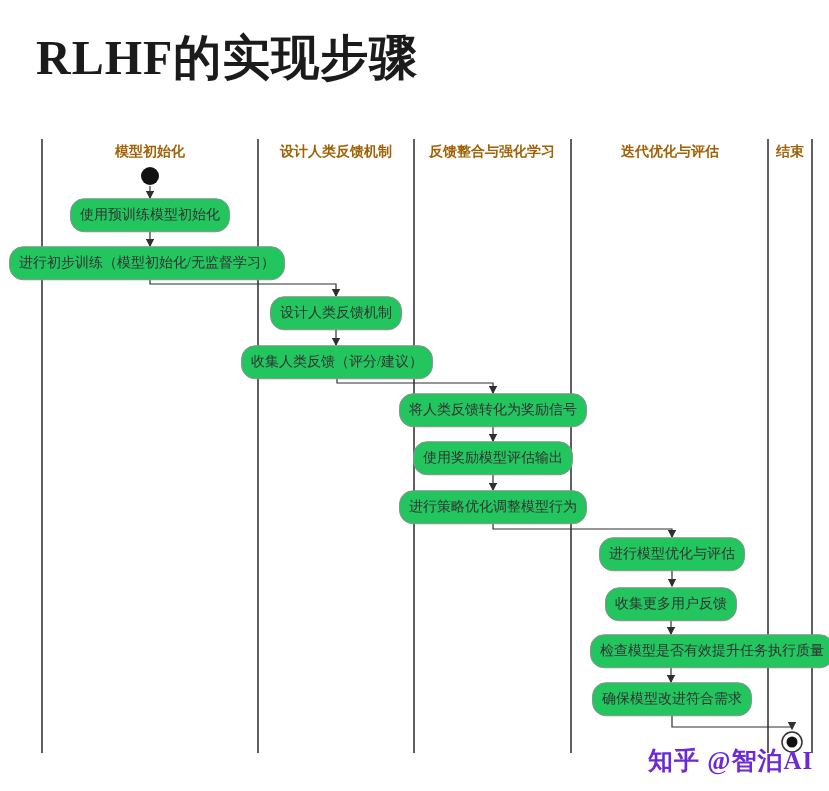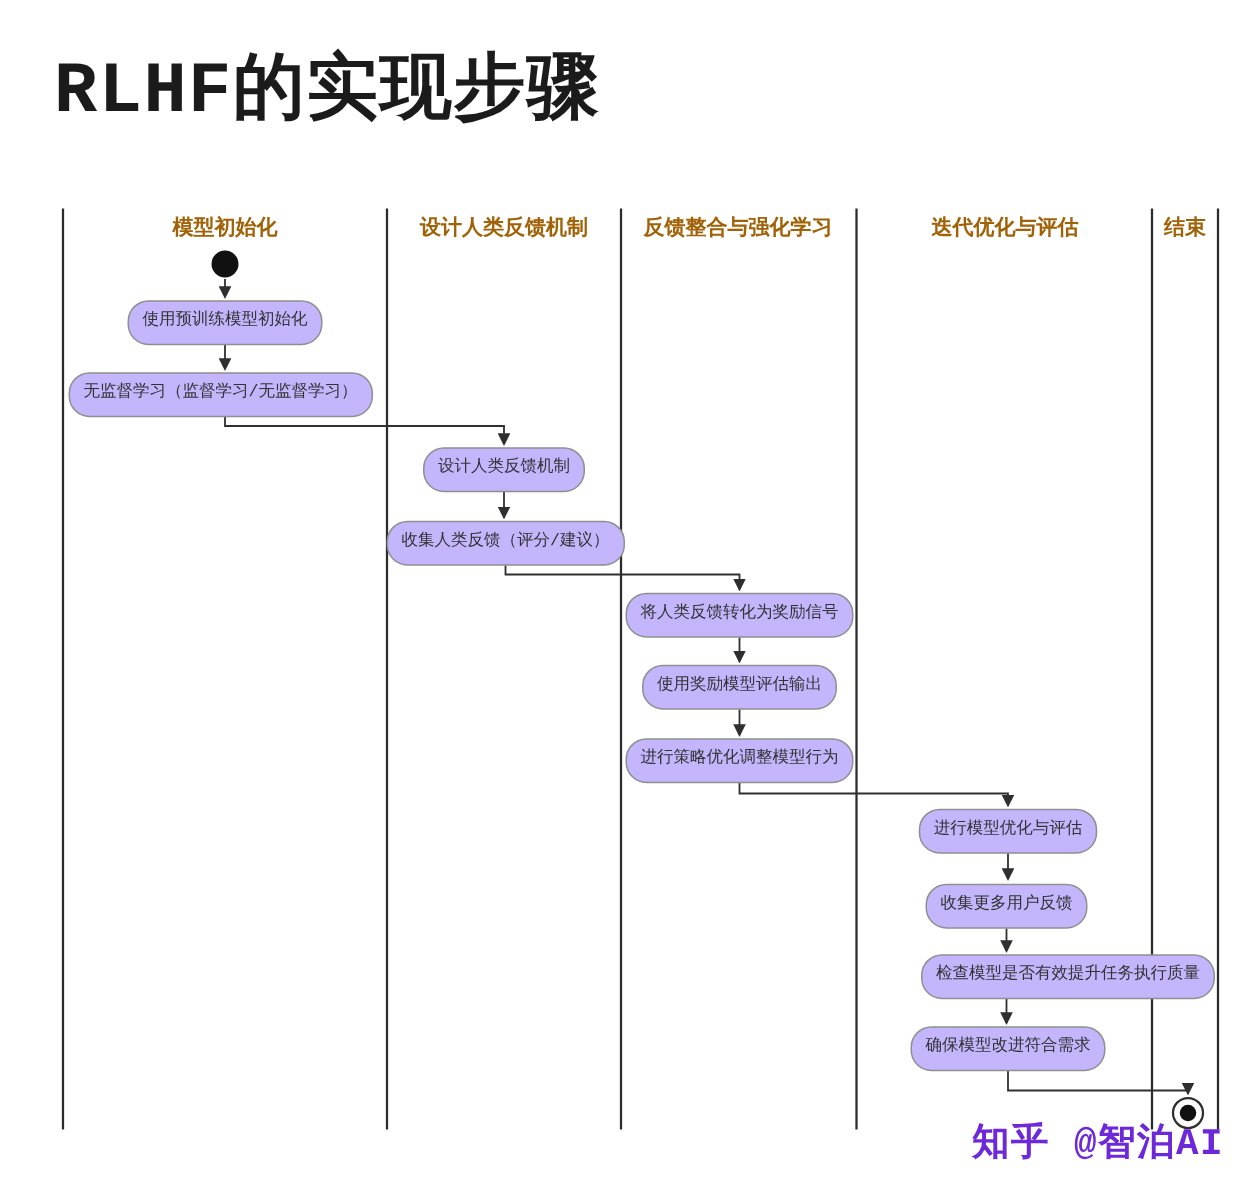--- a/index.html
+++ b/index.html
@@ -1,36 +1,36 @@
 <!DOCTYPE html>
 <html><head>
 <meta charset="utf-8">
 <style>
   html,body{margin:0;padding:0;background:#ffffff;}
   .canvas{
     position:relative;
     width:829px;height:791px;
     background:#ffffff;
     overflow:hidden;
-    font-family:Liberation Mono, monospace;
+    font-family:Liberation Serif, serif;
   }
   .page-title{
     position:absolute;left:36px;top:26px;
     font-size:48px;font-weight:800;color:#1b1b1b;
     letter-spacing:1px;white-space:nowrap;
   }
   .diagram-svg{position:absolute;left:0;top:0;}
   .lane-header{
     position:absolute;top:143px;transform:translateX(-50%);
     font-size:14px;font-weight:600;color:#a16207;white-space:nowrap;
   }
   .node{
     position:absolute;transform:translate(-50%,-50%);
-    background:#c4b5fd;border:1px solid #8f8f8f;border-radius:14px;
-    padding:7px 9px;font-size:11px;line-height:1.25;color:#333333;
+    background:#22c55e;border:1px solid #8f8f8f;border-radius:14px;
+    padding:7px 9px;font-size:14px;line-height:1.25;color:#333333;
     white-space:nowrap;box-sizing:border-box;
   }
   .watermark{
     position:absolute;left:648px;top:744px;
     font-size:25px;font-weight:600;letter-spacing:1px;
     color:#6d28d9;white-space:nowrap;
   }
 </style>
 </head>
 <body>
@@ -67,21 +67,21 @@
     </svg>
   <div id="headers">
       <div class="lane-header" style="left: 150px;">模型初始化</div>
       <div class="lane-header" style="left: 336px;">设计人类反馈机制</div>
       <div class="lane-header" style="left: 492px;">反馈整合与强化学习</div>
       <div class="lane-header" style="left: 670px; text-align: right;">迭代优化与评估</div>
       <div class="lane-header" style="left: 790px;">结束</div>
     </div>
   <div id="nodes">
       <div class="node" style="left: 150px; top: 215px;">使用预训练模型初始化</div>
-      <div class="node" style="left: 147px; top: 263px;">无监督学习（监督学习/无监督学习）</div>
+      <div class="node" style="left: 147px; top: 263px;">进行初步训练（模型初始化/无监督学习）</div>
       <div class="node" style="left: 336px; top: 313px;">设计人类反馈机制</div>
       <div class="node" style="left: 337px; top: 362px;">收集人类反馈（评分/建议）</div>
       <div class="node" style="left: 493px; top: 410px; text-align: right;">将人类反馈转化为奖励信号</div>
       <div class="node" style="left: 493px; top: 458px;">使用奖励模型评估输出</div>
       <div class="node" style="left: 493px; top: 507px;">进行策略优化调整模型行为</div>
       <div class="node" style="left: 672px; top: 554px;">进行模型优化与评估</div>
       <div class="node" style="left: 671px; top: 604px;">收集更多用户反馈</div>
       <div class="node" style="left: 696px; top: 651px; margin-left: 16px;">检查模型是否有效提升任务执行质量</div>
       <div class="node" style="left: 672px; top: 699px;">确保模型改进符合需求</div>
     </div>

